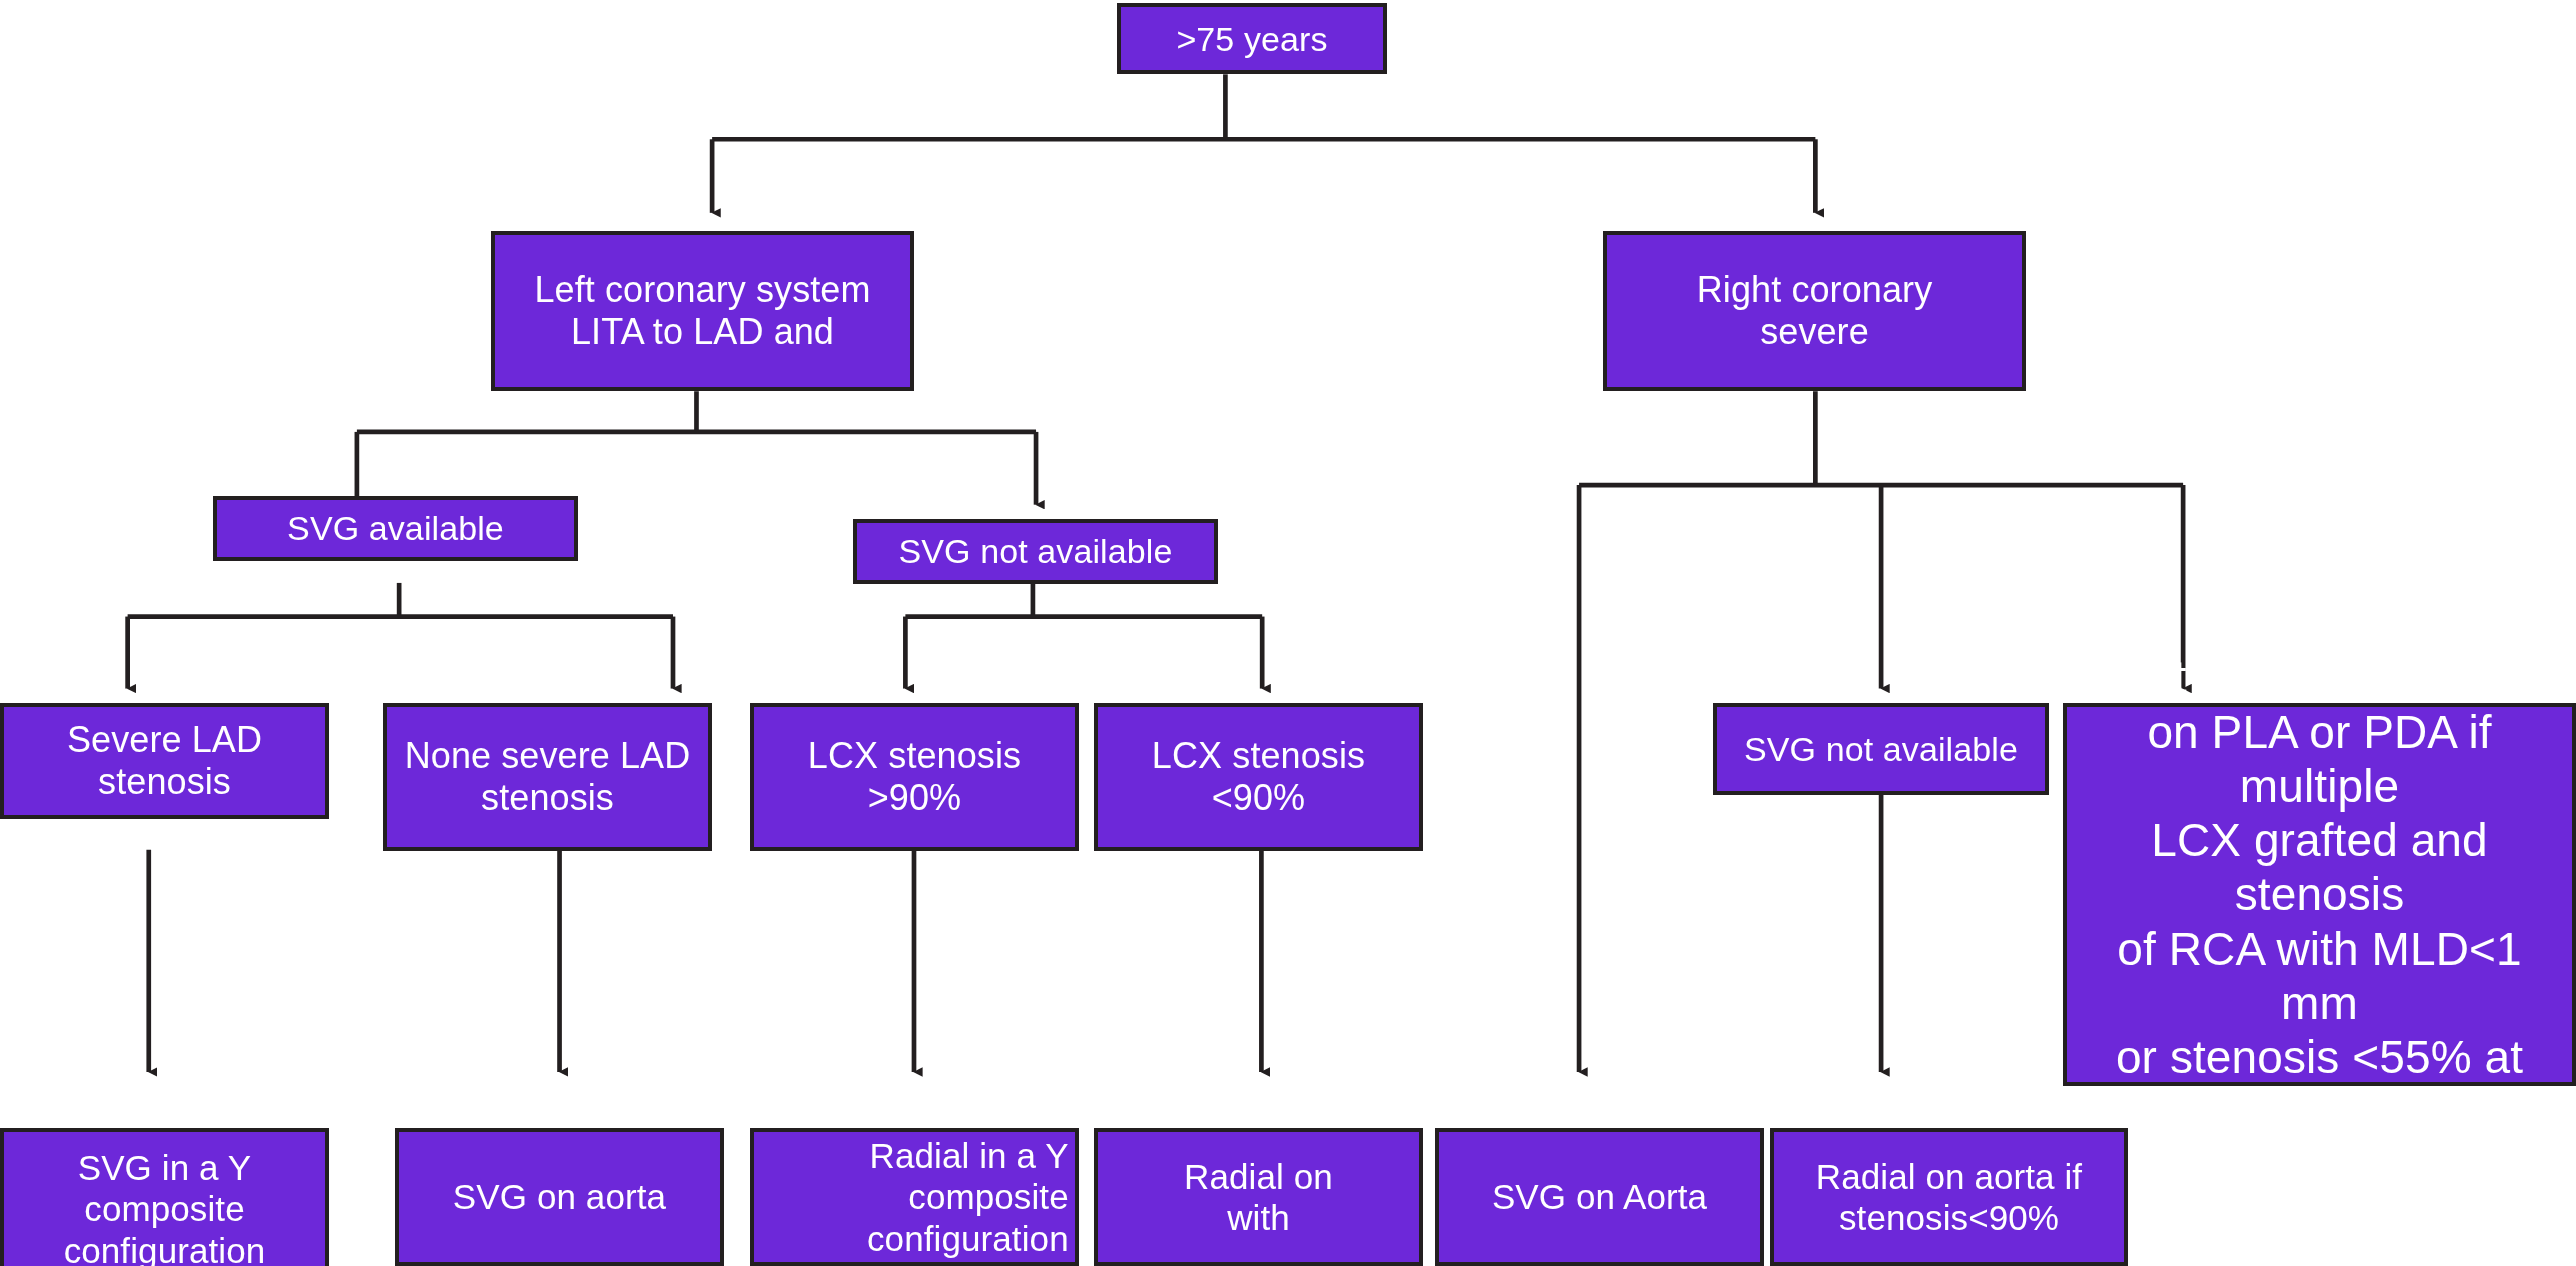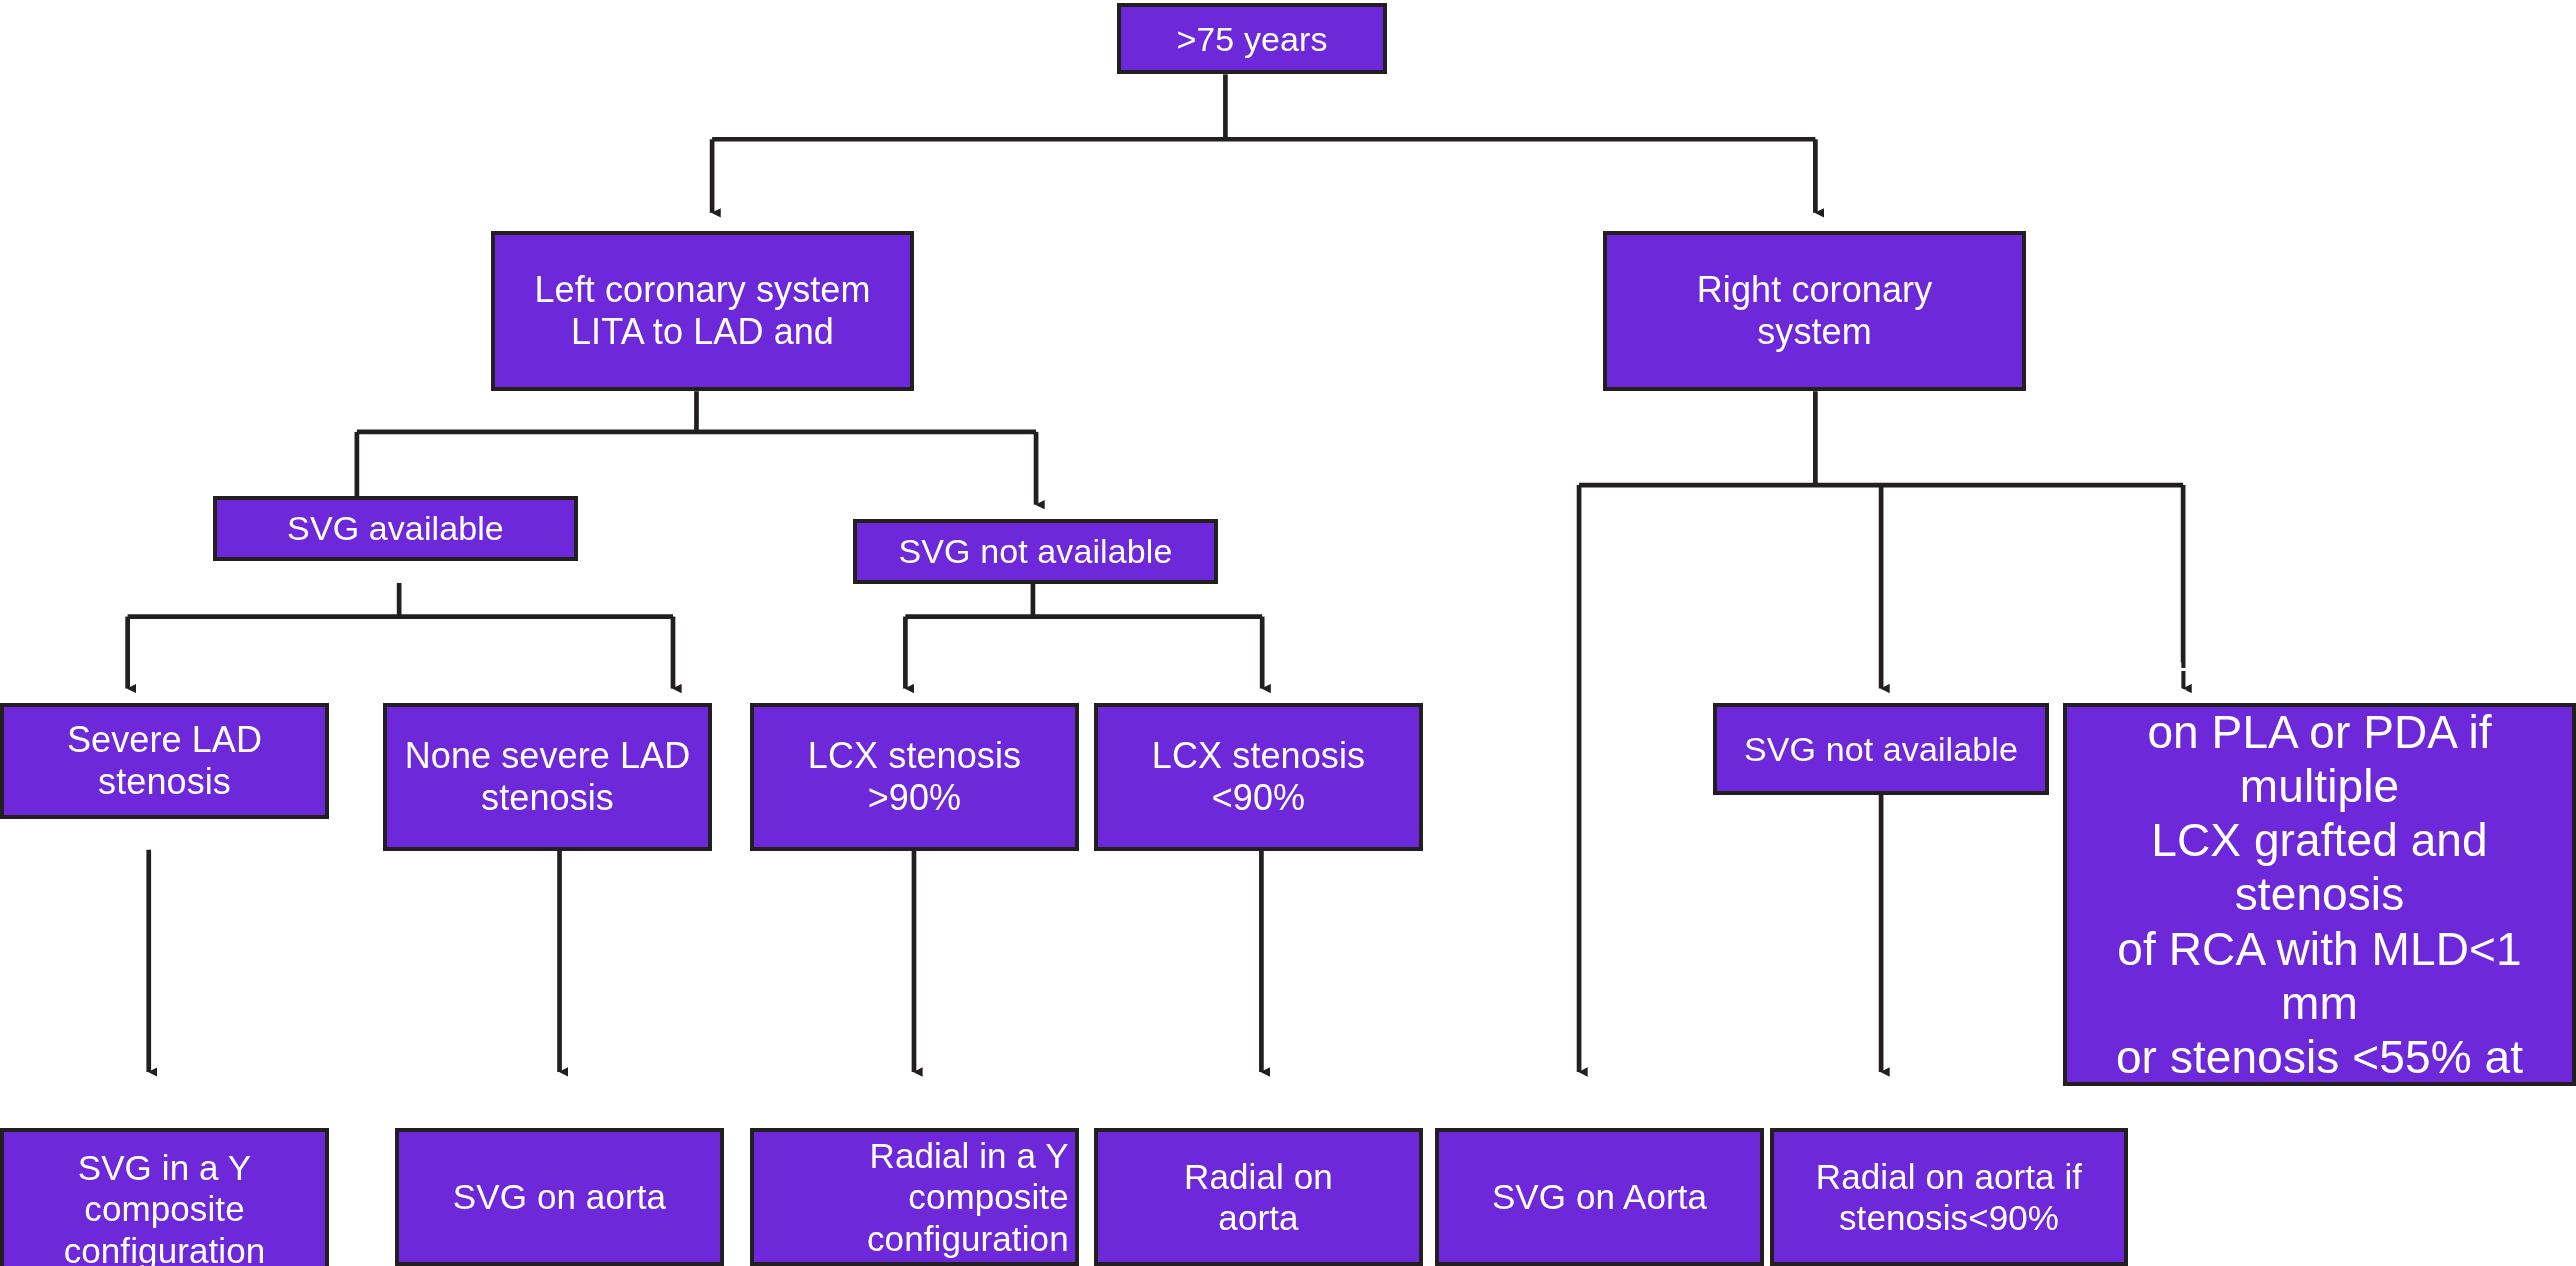--- a/index.html
+++ b/index.html
@@ -102,21 +102,21 @@
     <span class="label">&gt;75 years</span>
   </div>
 
   <div class="node f-l1" style="left:491px; top:231px; width:423px; height:160px;">
     <span class="label">Left coronary system
 LITA to LAD and</span>
   </div>
 
   <div class="node f-l1" style="left:1603px; top:231px; width:423px; height:160px;">
     <span class="label">Right coronary
-system</span>
+severe</span>
   </div>
 
   <div class="node f-l2" style="left:213px; top:496px; width:365px; height:65px;">
     <span class="label">SVG available</span>
   </div>
 
   <div class="node f-l2" style="left:853px; top:519px; width:365px; height:65px;">
     <span class="label">SVG not available</span>
   </div>
 
@@ -164,21 +164,21 @@
   </div>
 
   <div class="node f-leaf" style="left:750px; top:1128px; width:329px; height:138px;text-align:right;">
     <span class="label">Radial in a Y
 composite
 configuration</span>
   </div>
 
   <div class="node f-leaf" style="left:1094px; top:1128px; width:329px; height:138px;">
     <span class="label">Radial on
-aorta</span>
+with</span>
   </div>
 
   <div class="node f-leaf" style="left:1435px; top:1128px; width:329px; height:138px;">
     <span class="label">SVG on Aorta</span>
   </div>
 
   <div class="node f-leaf" style="left:1770px; top:1128px; width:358px; height:138px;">
     <span class="label">Radial on aorta if
 stenosis&lt;90%</span>
   </div>

